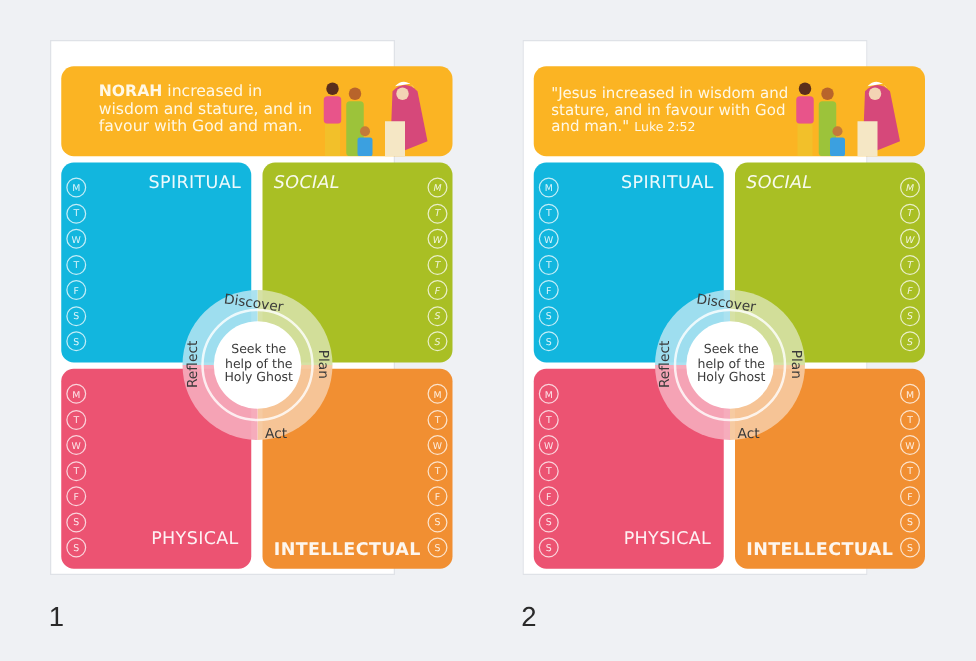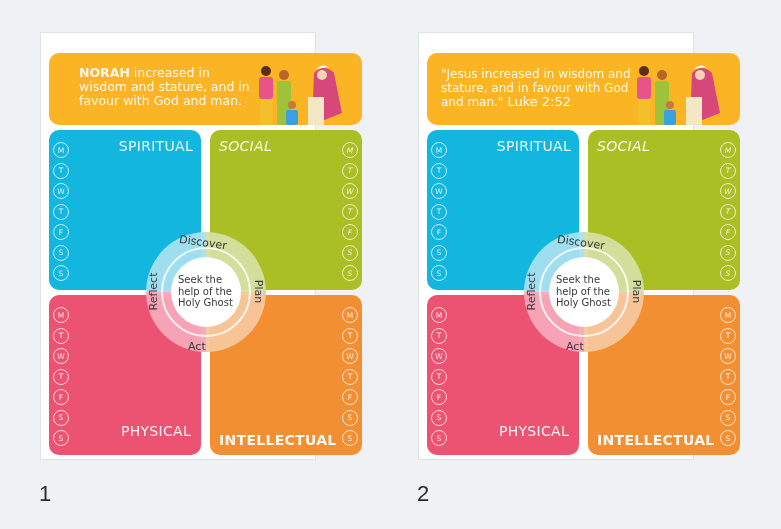--- a/index.html
+++ b/index.html
@@ -16,21 +16,21 @@
   .banner {
     position: absolute; left: 8px; top: 20px; width: 313px; height: 72px;
     background: #fbb423; border-radius: 10px; overflow: hidden;
   }
   .banner-text {
     position: absolute; left: 30px; top: 13px; width: 180px;
     color: #fff8e6; font-size: 12.5px; line-height: 14px;
   }
   .c2 .banner-text { left: 14px; top: 15px; width: 200px; font-size: 12px; line-height: 13.5px; }
   .banner-text b { font-weight: bold; }
-  .banner-ref { font-size: 13px; margin-left: 4px; }
+  .banner-ref { font-size: 10px; margin-left: 4px; }
 
   .illustration { position: absolute; right: 10px; top: 8px; width: 100px; height: 64px; }
 
   .quad {
     position: absolute; width: 152px; height: 160px; border-radius: 10px;
   }
   .q-spiritual   { left: 8px;   top: 97px;  background: #12b6de; }
   .q-social      { left: 169px; top: 97px;  background: #a9bf24; font-style: italic; }
   .q-physical    { left: 8px;   top: 262px; background: #ec5372; }
   .q-intellectual{ left: 169px; top: 262px; background: #f18f32; }
@@ -49,27 +49,27 @@
   .q-social .days, .q-intellectual .days { right: 4px; }
   .q-physical .days, .q-intellectual .days { top: 12px; }
   .day {
     width: 16px; height: 16px; border: 1px solid rgba(255,255,255,0.75);
     border-radius: 50%; color: rgba(255,255,255,0.85); font-size: 7.5px;
     display: flex; align-items: center; justify-content: center; cursor: pointer;
   }
 
   .cycle { position: absolute; left: 103px; top: 197px; width: 124px; height: 124px; }
   .center-text {
-    position: absolute; left: 137px; top: 241px; width: 58px; 
+    position: absolute; left: 137px; top: 241px; width: 58px; text-align: center;
     color: #3a3a3a; font-size: 10px; line-height: 11.5px;
   }
   .cyc-label { position: absolute; color: #3a3a3a; font-size: 11px; }
   .lbl-discover { left: 138px; top: 203px; transform: rotate(8deg); }
   .lbl-plan { left: 206px; top: 252px; transform: rotate(90deg); }
-  .lbl-act { left: 147px; top: 307px; }
+  .lbl-act { left: 171px; top: 307px; }
   .lbl-reflect { left: 94px; top: 252px; transform: rotate(-90deg); }
 
   .page-num { position: absolute; top: 481px; font-size: 22px; color: #2a2a2a; font-family: "Liberation Sans", sans-serif; }
   .pn1 { left: 39px; } .pn2 { left: 417px; }
 </style>
 </head>
 <body>
 
 <div class="card c1">
   <div class="banner">

